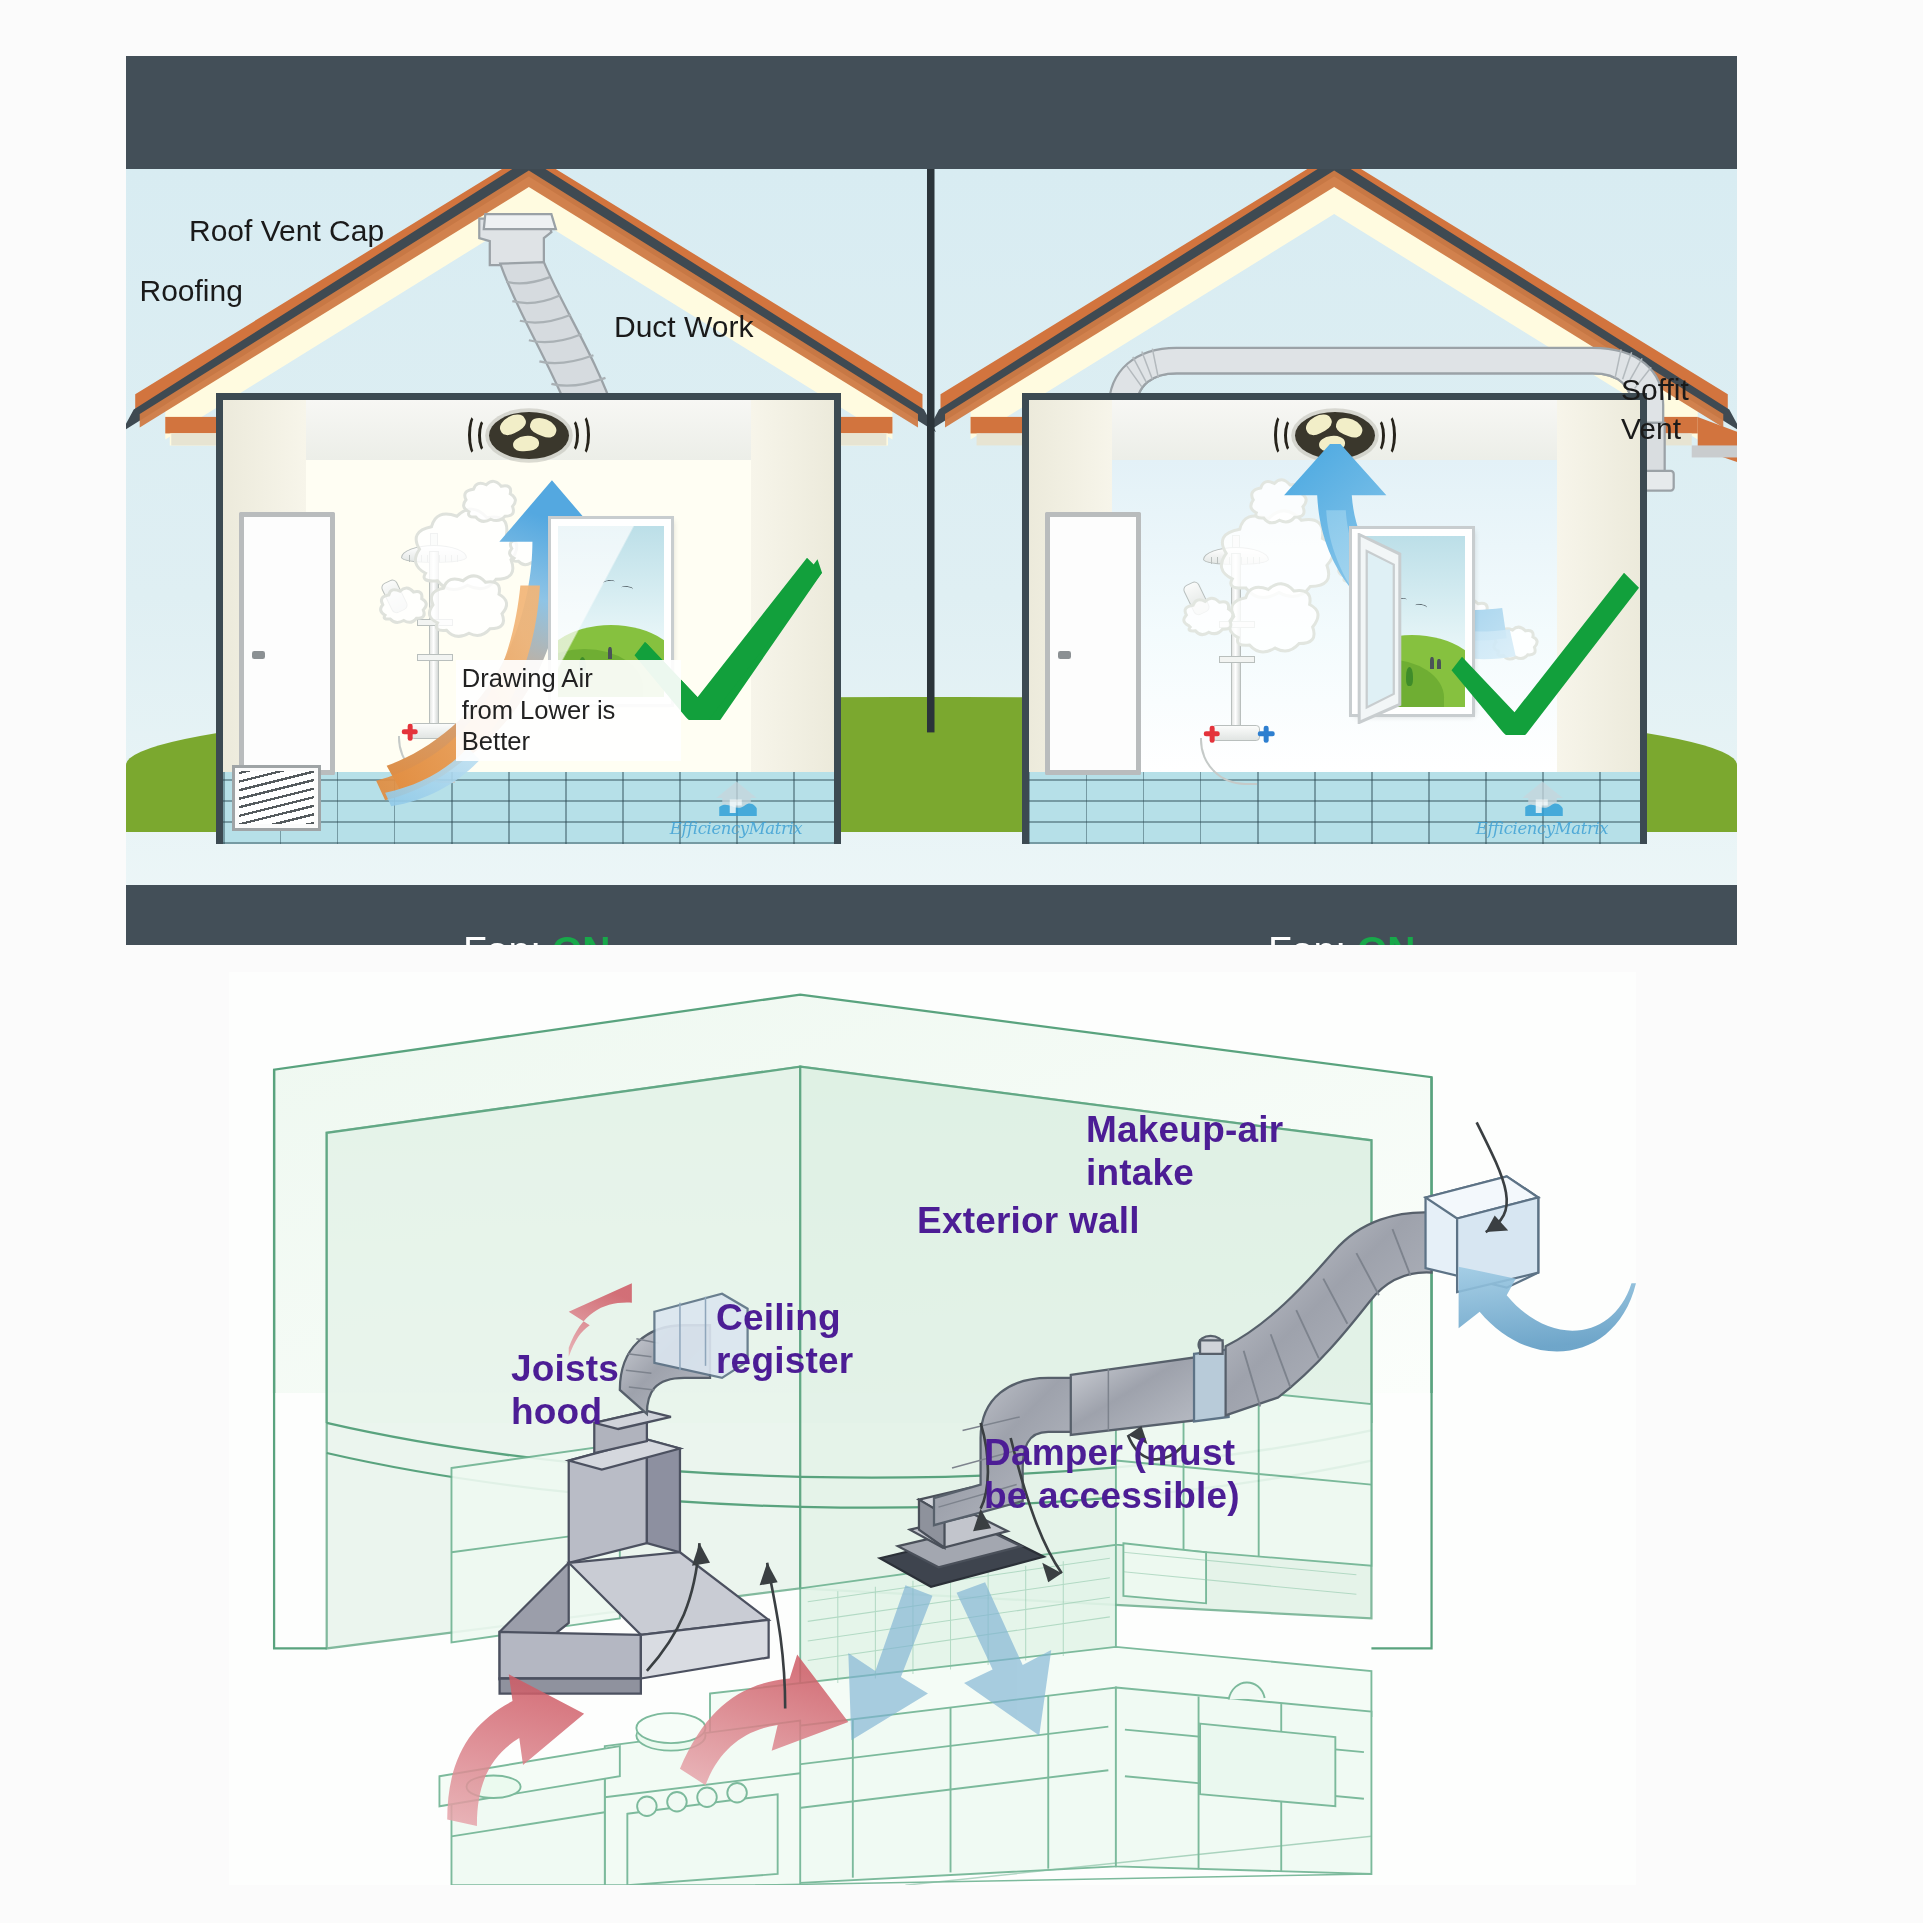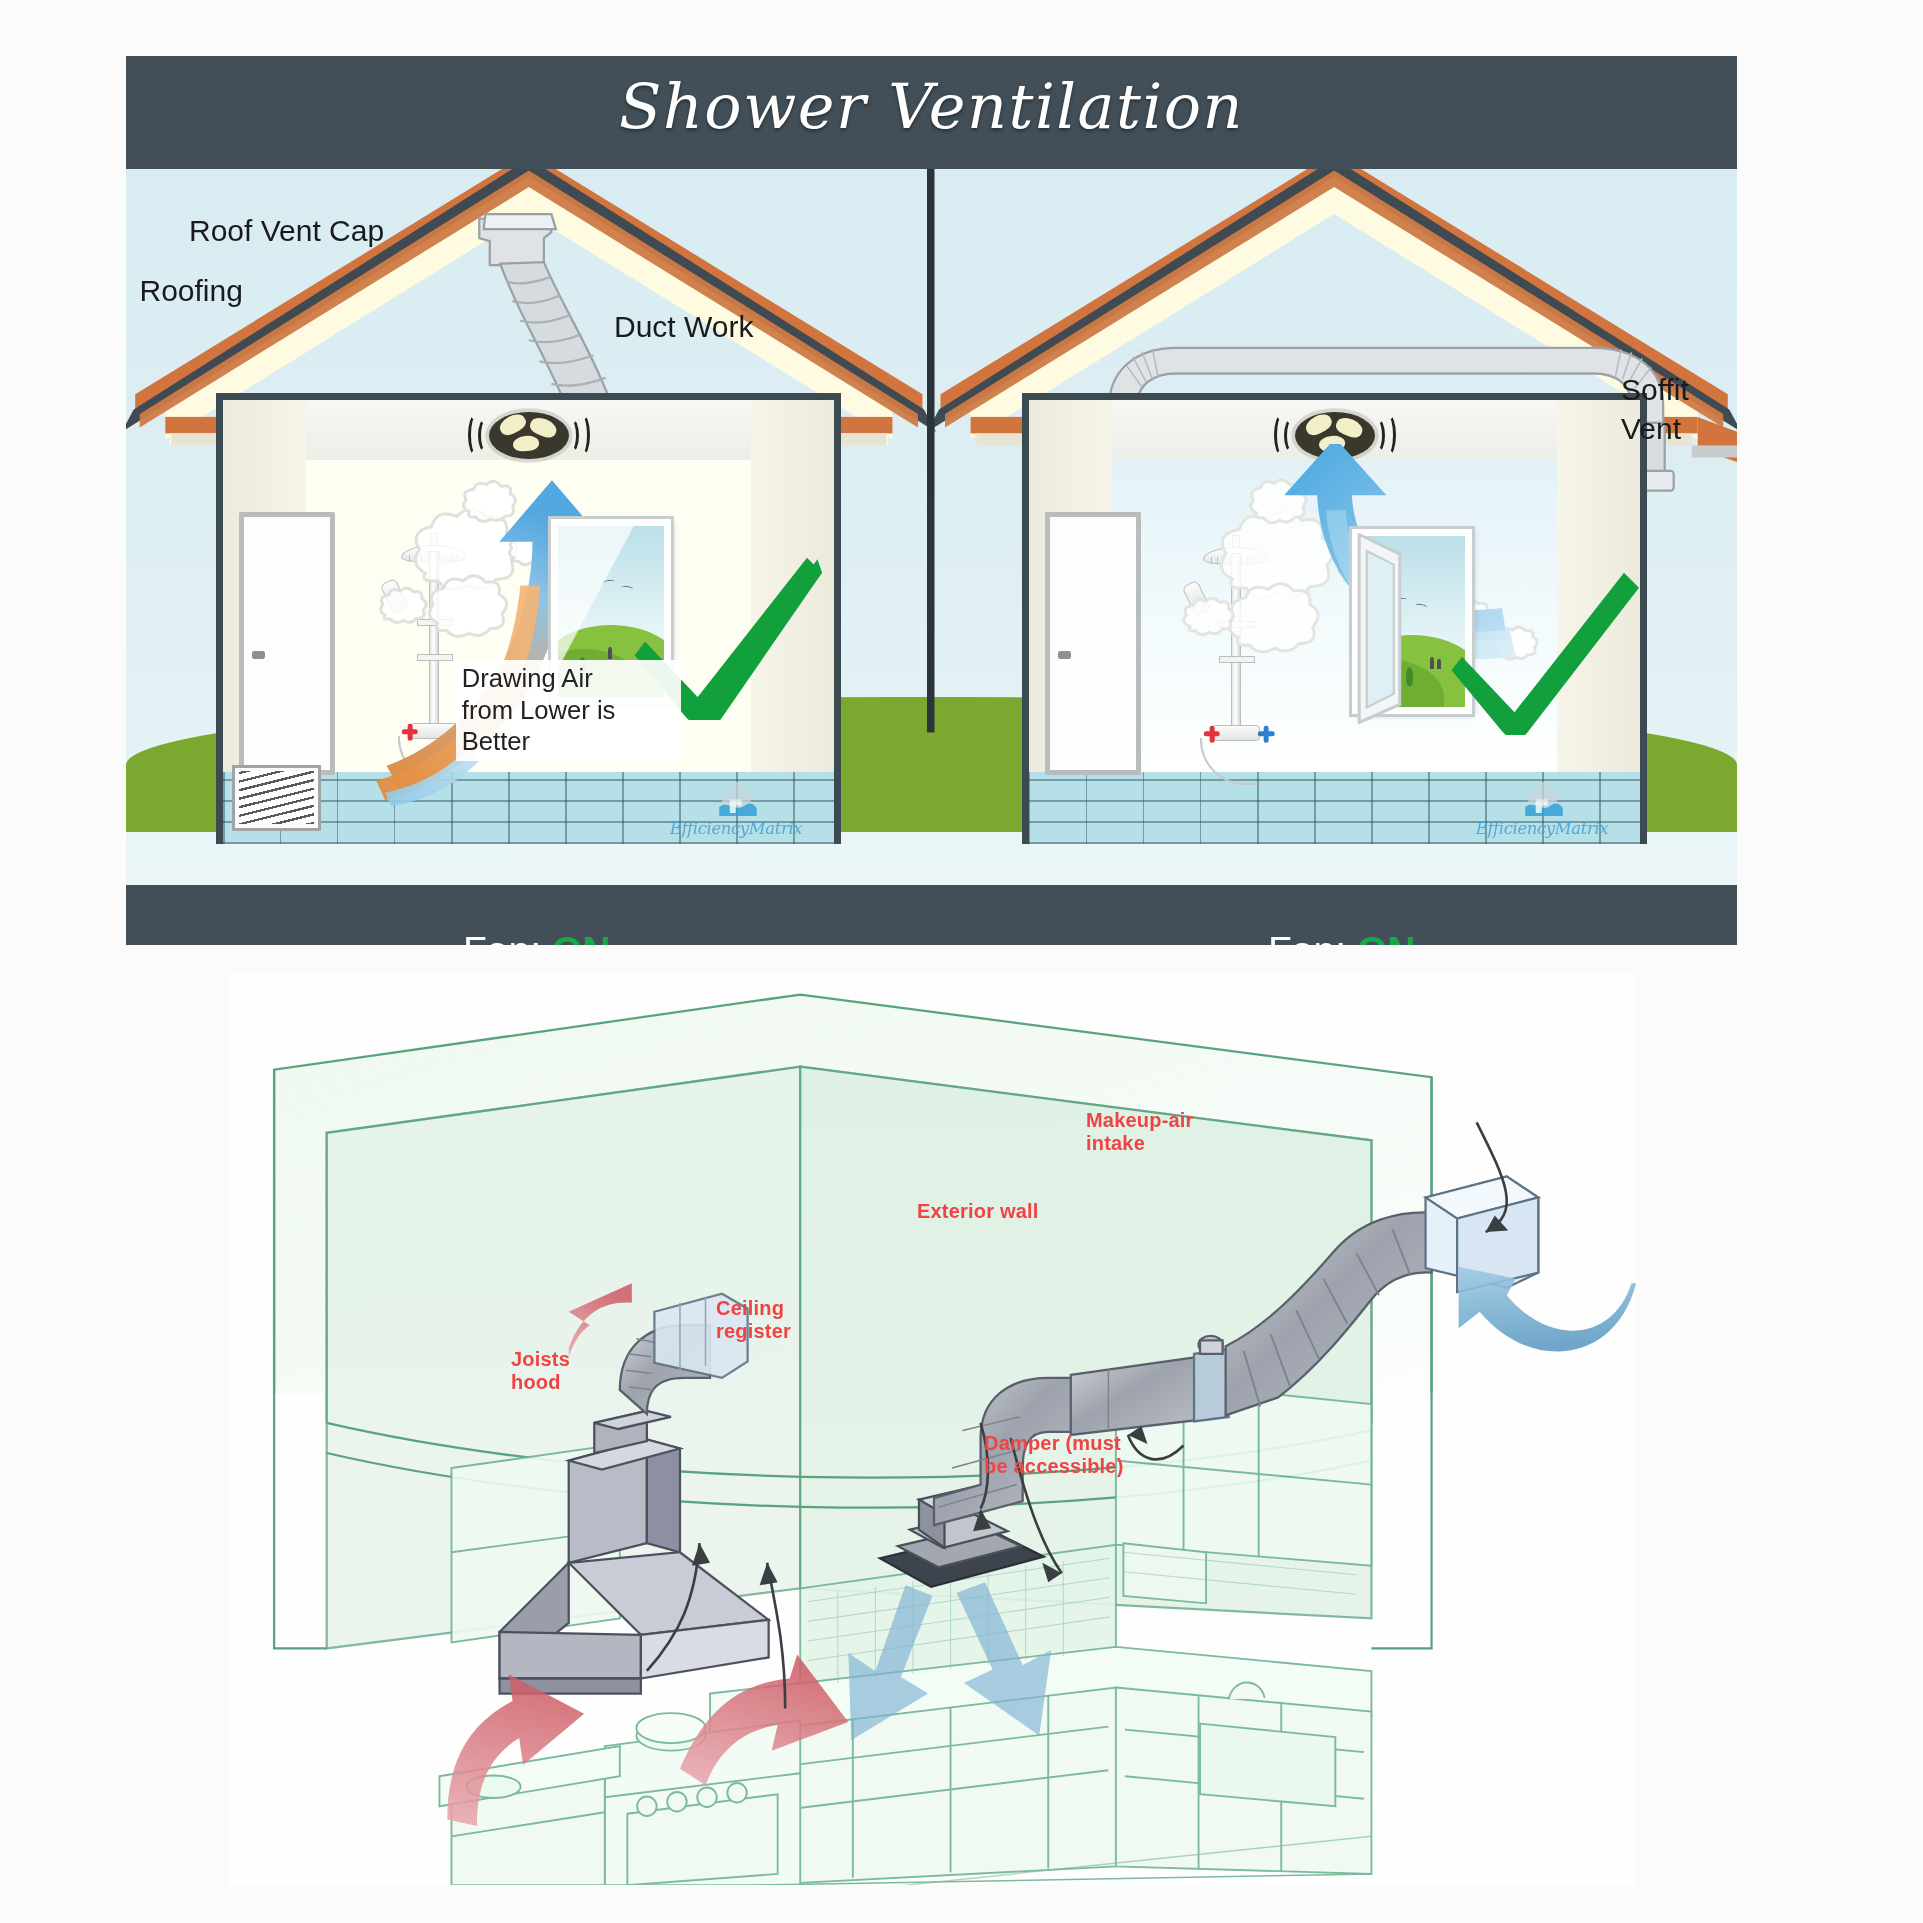--- a/index.html
+++ b/index.html
@@ -161,22 +161,22 @@
         color:#ffffff; font-weight:400; }
   .fan-state .on { color:#18a84a; font-weight:700; }
 
   
   #fig2 {
     position:absolute; left:229px; top:972px;
     width:1407px; height:913px;
     background:#fefefe; overflow:hidden;
   }
   .k-canvas { position:absolute; inset:0; }
-  .k-label { position:absolute; color:#ef4444; font-weight:700;
-             font-size:20px; line-height:1.16; letter-spacing:0.2px; }
+  .k-label { position:absolute; color:#4c1d95; font-weight:700;
+             font-size:37px; line-height:1.16; letter-spacing:0.2px; }
 </style>
 </head>
 <body>
 
 <div id="page">
 
   <div id="fig1">
 
     <div class="f1-sky"></div>
     <div class="f1-ground"></div>
@@ -477,21 +477,20 @@
     <div style="position:absolute;left:13.5px;top:218px;font-size:30px;color:#1a1a1a;z-index:45">Roofing</div>
     <div style="position:absolute;left:488px;top:254px;font-size:30px;color:#1a1a1a;z-index:45">Duct Work</div>
 
 
     <div style="position:absolute;left:1495px;top:314px;font-size:30px;color:#1a1a1a;line-height:1.3;z-index:45">
       <div>Soffit</div>
       <div>Vent</div>
     </div>
 
     <div class="f1-header"></div>
-    <div class="f1-title" style="z-index:41">Shower Ventilation</div>
 
     <div class="f1-footer">
       <div class="fan-state" style="left:337px">
         <span>Fan:</span>
         <span class="on">ON</span>
       </div>
       <div class="fan-state" style="left:1142px">
         <span>Fan:</span>
         <span class="on">ON</span>
       </div>

